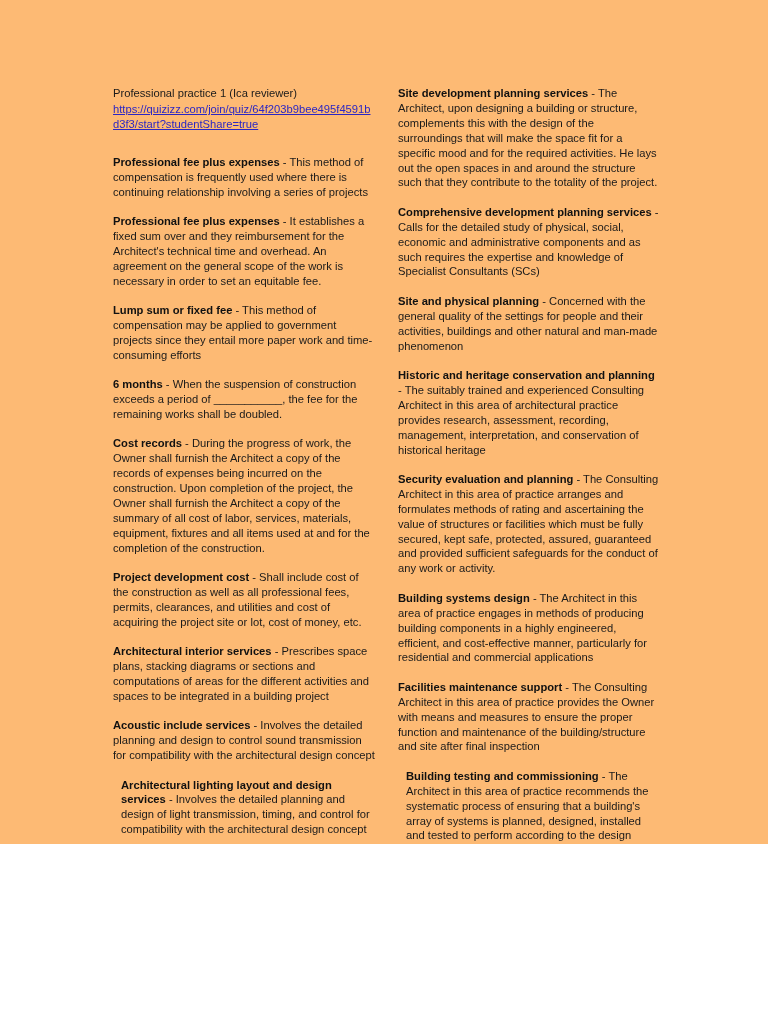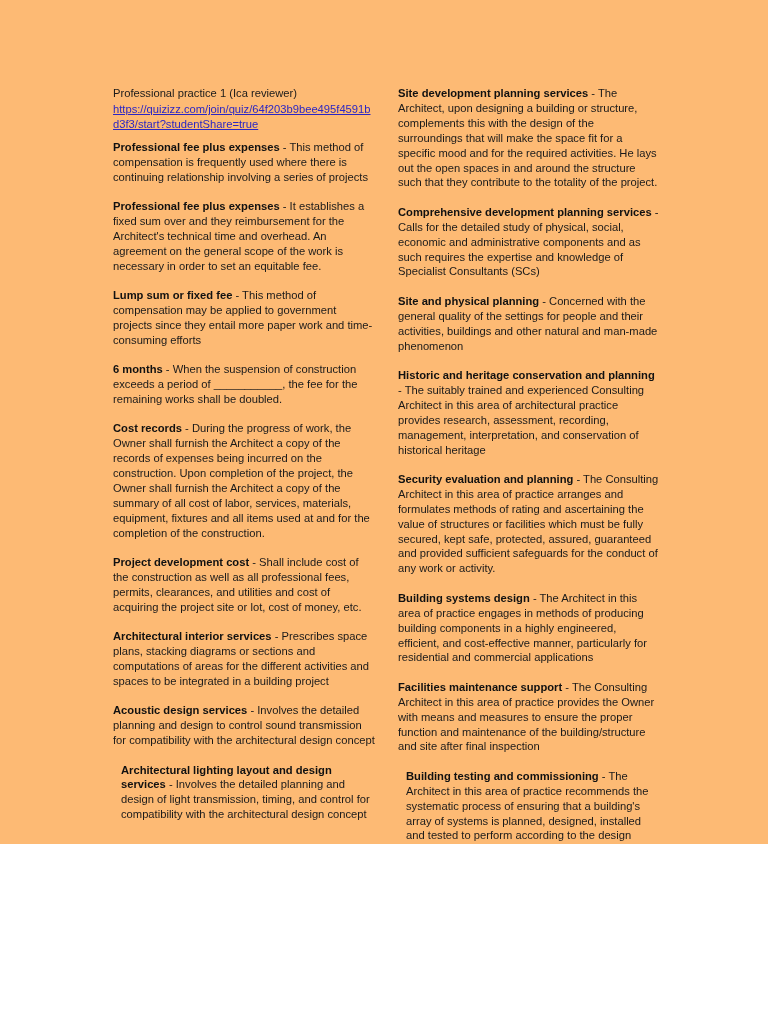--- a/index.html
+++ b/index.html
@@ -43,21 +43,21 @@
     margin-left: 8px;
   }
   .title-para {
     margin-bottom: 1px;
   }
   .term {
     font-weight: bold;
     color: #111111;
   }
   .link-para {
-    margin-bottom: 8px;
+    margin-bottom: 23px;
   }
   .link {
     color: #2b26c4;
     text-decoration: underline;
     word-break: break-all;
     cursor: pointer;
   }
 </style>
 </head>
 <body>
@@ -88,21 +88,21 @@
         <p class="para">
           <span class="term">Cost records</span><span> - During the progress of work, the Owner shall furnish the Architect a copy of the records of expenses being incurred on the construction. Upon completion of the project, the Owner shall furnish the Architect a copy of the summary of all cost of labor, services, materials, equipment, fixtures and all items used at and for the completion of the construction.</span>
         </p>
         <p class="para">
           <span class="term">Project development cost</span><span> - Shall include cost of the construction as well as all professional fees, permits, clearances, and utilities and cost of acquiring the project site or lot, cost of money, etc.</span>
         </p>
         <p class="para">
           <span class="term">Architectural interior services</span><span> - Prescribes space plans, stacking diagrams or sections and computations of areas for the different activities and spaces to be integrated in a building project</span>
         </p>
         <p class="para">
-          <span class="term">Acoustic design services</span><span> - Involves the detailed planning and design to control sound transmission for compatibility with the architectural design concept</span>
+          <span class="term">Acoustic include services</span><span> - Involves the detailed planning and design to control sound transmission for compatibility with the architectural design concept</span>
         </p>
         <p class="para">
           <span class="term">Architectural lighting layout and design services</span><span> - Involves the detailed planning and design of light transmission, timing, and control for compatibility with the architectural design concept</span>
         </p>
       </div>
     </div>
 
     <div class="column">
       <div>
         <p class="para">

